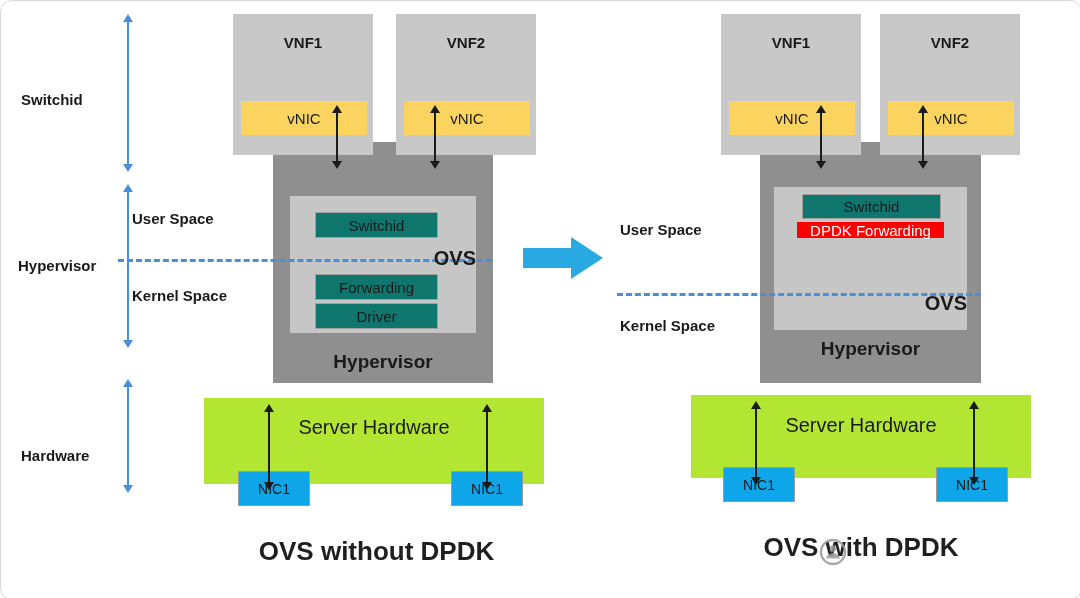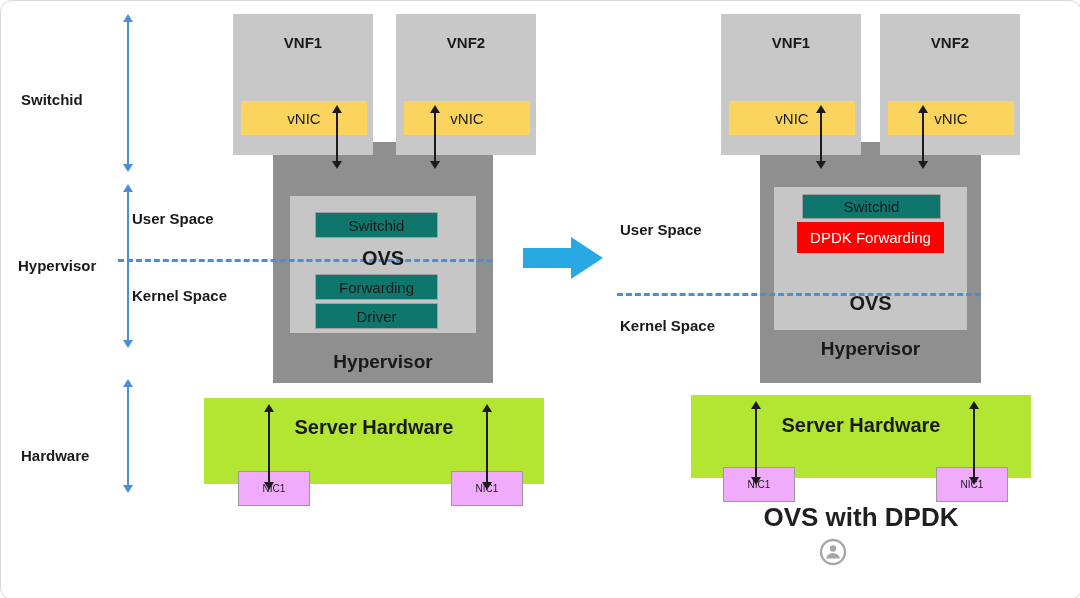--- a/index.html
+++ b/index.html
@@ -6,25 +6,25 @@
   body{font-family:"Liberation Sans","DejaVu Sans",sans-serif;color:#1a1a1a;}
   .stage{position:relative;width:1080px;height:598px;background:#fff;border:1px solid #d8d8d8;border-radius:12px;overflow:hidden;}
   .abs{position:absolute;}
   .lbl{position:absolute;font-weight:bold;font-size:15px;white-space:nowrap;}
   .vnf{position:absolute;background:#c8c8c8;text-align:center;font-weight:bold;font-size:15px;padding-top:20px;}
   .vnic{position:absolute;background:#fad45f;display:flex;align-items:center;justify-content:center;font-size:15px;}
   .hypbox{position:absolute;background:#8f8f8f;}
   .inner{position:absolute;background:#c6c6c6;}
   .wbox{position:absolute;background:#0f766e;border:1px solid #a0a0a0;display:flex;align-items:center;justify-content:center;font-size:15px;}
   .redbox{position:absolute;background:#fe0000;color:#ffffff;display:flex;align-items:center;justify-content:center;font-size:15px;}
-  .ovs{position:absolute;text-align:center;font-weight:bold;font-size:20px;line-height:28px;}
+  .ovs{position:absolute;text-align:right;font-weight:bold;font-size:20px;line-height:28px;}
   .hyptitle{position:absolute;text-align:center;font-weight:bold;font-size:19px;}
   .green{position:absolute;background:#b3e632;}
-  .srvlbl{position:absolute;text-align:center;font-weight:bold;font-size:20px;line-height:28px;}
-  .nic{position:absolute;background:#f0abfc;border:1px solid #9a9a9a;display:flex;align-items:center;justify-content:center;font-size:10px;}
+  .srvlbl{position:absolute;text-align:center;font-weight:normal;font-size:20px;line-height:28px;}
+  .nic{position:absolute;background:#0ea5e9;border:1px solid #9a9a9a;display:flex;align-items:center;justify-content:center;font-size:14px;}
   .title{position:absolute;text-align:center;font-weight:bold;font-size:26px;line-height:32px;color:#1f1f1f;}
   .dash{position:absolute;border-top:3px dashed #4a8fd6;height:0;}
   .varr{position:absolute;width:12px;}
   .varr i{position:absolute;}
   .varr .sh{left:50%;top:3px;bottom:3px;width:2px;transform:translateX(-50%);background:currentColor;}
   .varr .up{top:0;left:50%;transform:translateX(-50%);width:0;height:0;border-left:5px solid transparent;border-right:5px solid transparent;border-bottom:8px solid currentColor;}
   .varr .dn{bottom:0;left:50%;transform:translateX(-50%);width:0;height:0;border-left:5px solid transparent;border-right:5px solid transparent;border-top:8px solid currentColor;}
   .black{color:#1b1b1b;}
   .blue{color:#4a8fd6;}
   .watermark{position:absolute;display:flex;align-items:center;gap:8px;color:#97989a;font-size:22px;opacity:.85;z-index:30;white-space:nowrap;}
@@ -90,32 +90,33 @@
       <i class="up"></i>
       <i class="sh"></i>
       <i class="dn"></i>
     </div>
   <div class="varr black" style="left:480px;top:403px;height:86px">
       <i class="up"></i>
       <i class="sh"></i>
       <i class="dn"></i>
     </div>
 
+  <div class="title" style="left:203px;top:534px;width:345px">OVS without DPDK</div>
 
   <svg class="abs" style="left:522px;top:233px" width="82" height="48" viewBox="0 0 82 48">
     <polygon points="0,14 48,14 48,3 80,24 48,45 48,34 0,34" fill="#29a9e1"></polygon>
   </svg>
 
   <div class="lbl" style="left:619px;top:220px">User Space</div>
   <div class="lbl" style="left:619px;top:316px">Kernel Space</div>
 
   <div class="hypbox" style="left:759px;top:141px;width:221px;height:241px"></div>
   <div class="inner" style="left:773px;top:186px;width:193px;height:143px"></div>
   <div class="wbox" style="left:801px;top:193px;width:137px;height:23px">Switchid</div>
-  <div class="redbox" style="left:796px;top:221px;width:147px;height:31px">DPDK Forwarding</div>
+  <div class="redbox" style="left:796px;top:221px;width:147px;height:16px">DPDK Forwarding</div>
   <div class="dash" style="left:616px;top:292px;width:364px"></div>
   <div class="ovs" style="left:773px;top:288px;width:193px">OVS</div>
   <div class="hyptitle" style="left:759px;top:337px;width:221px">Hypervisor</div>
 
   <div class="vnf" style="left:720px;top:13px;width:140px;height:121px">VNF1</div>
   <div class="vnf" style="left:879px;top:13px;width:140px;height:121px">VNF2</div>
   <div class="vnic" style="left:728px;top:100px;width:126px;height:34px">vNIC</div>
   <div class="vnic" style="left:887px;top:100px;width:126px;height:34px">vNIC</div>
   <div class="varr black" style="left:814px;top:104px;height:64px">
       <i class="up"></i>
@@ -136,21 +137,21 @@
       <i class="up"></i>
       <i class="sh"></i>
       <i class="dn"></i>
     </div>
   <div class="varr black" style="left:967px;top:400px;height:84px">
       <i class="up"></i>
       <i class="sh"></i>
       <i class="dn"></i>
     </div>
 
-  <div class="title" style="left:690px;top:500px;width:340px">OVS with DPDK</div>
+  <div class="title" style="left:690px;top:530px;width:340px">OVS with DPDK</div>
 
   <div class="watermark" style="left:818px;top:537px">
     <svg width="28" height="28" viewBox="0 0 28 28">
       <circle cx="14" cy="14" r="12" fill="none" stroke="#97989a" stroke-width="2.4"></circle>
       <circle cx="14" cy="10.5" r="3.2" fill="#97989a"></circle>
       <path d="M7.2,20.5 a6.8,5.4 0 0 1 13.6,0" fill="#97989a"></path>
     </svg>
   </div>
 
 </div>

